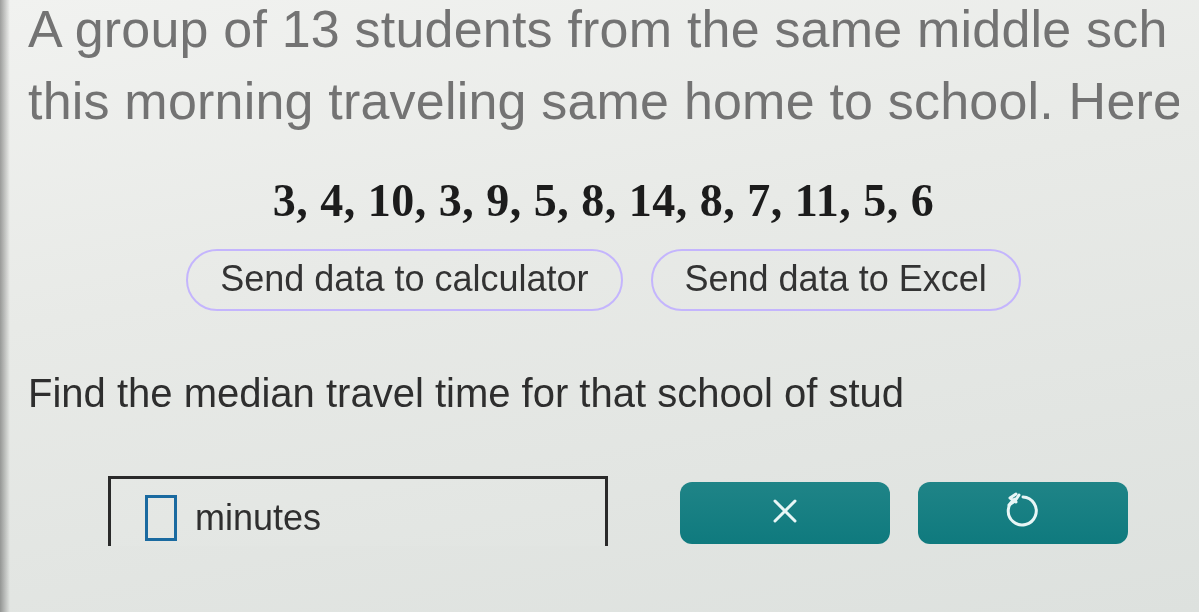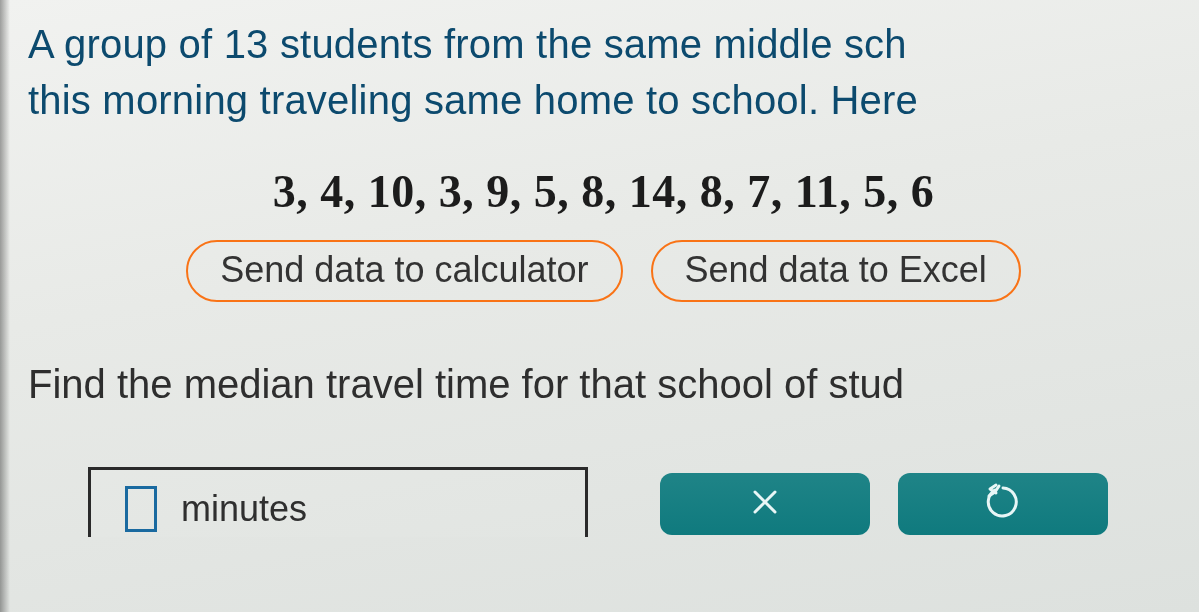--- a/index.html
+++ b/index.html
@@ -7,27 +7,26 @@
   body {
     background: linear-gradient(170deg, #f1f2f0 0%, #e8eae7 40%, #dde1de 100%);
     font-family: Arial, Helvetica, sans-serif;
     color: #2b2b2b;
     position: relative;
   }
   .content {
     padding: 0 20px 0 28px;
   }
   .problem-text {
-    font-size: 40px;
+    font-size: 52px;
     line-height: 1.35;
     letter-spacing: 0.2px;
-    color: #0c4a6e;
+    color: #737373;
     white-space: nowrap;
     overflow: hidden;
-    margin-top: 23px;
   }
   .problem-text .line1 { margin-top: -6px; }
   .problem-text .line2 { margin-top: 2px; }
   .data-row {
     margin-top: 38px;
     text-align: center;
     font-weight: bold;
   }
   .data-values {
     font-family: "Times New Roman", Times, serif;
@@ -36,21 +35,21 @@
     color: #1c1c1c;
     display: inline-block;
   }
   .pill-row {
     margin-top: 22px;
     display: flex;
     justify-content: center;
     gap: 28px;
   }
   .pill {
-    border: 2px solid #f97316;
+    border: 2px solid #c4b5fd;
     border-radius: 999px;
     padding: 10px 32px 12px;
     font-size: 36px;
     color: #333;
     background: transparent;
     cursor: pointer;
     line-height: 1;
   }
   .question {
     margin-top: 60px;
@@ -66,23 +65,24 @@
     gap: 72px;
     padding-left: 60px;
   }
   .answer-box {
     border: 3px solid #2a2a2a;
     border-bottom: none;
     width: 500px;
     height: 70px;
     display: flex;
     align-items: center;
-    gap: 24px;
+    gap: 18px;
     padding: 10px 22px 0 34px;
     background: rgba(255,255,255,0.05);
+    margin-left: 20px;
   }
   .blank {
     width: 32px;
     height: 46px;
     border: 3px solid #1a6aa0;
     background: transparent;
   }
   .unit {
     font-size: 36px;
     color: #2f2f2f;

